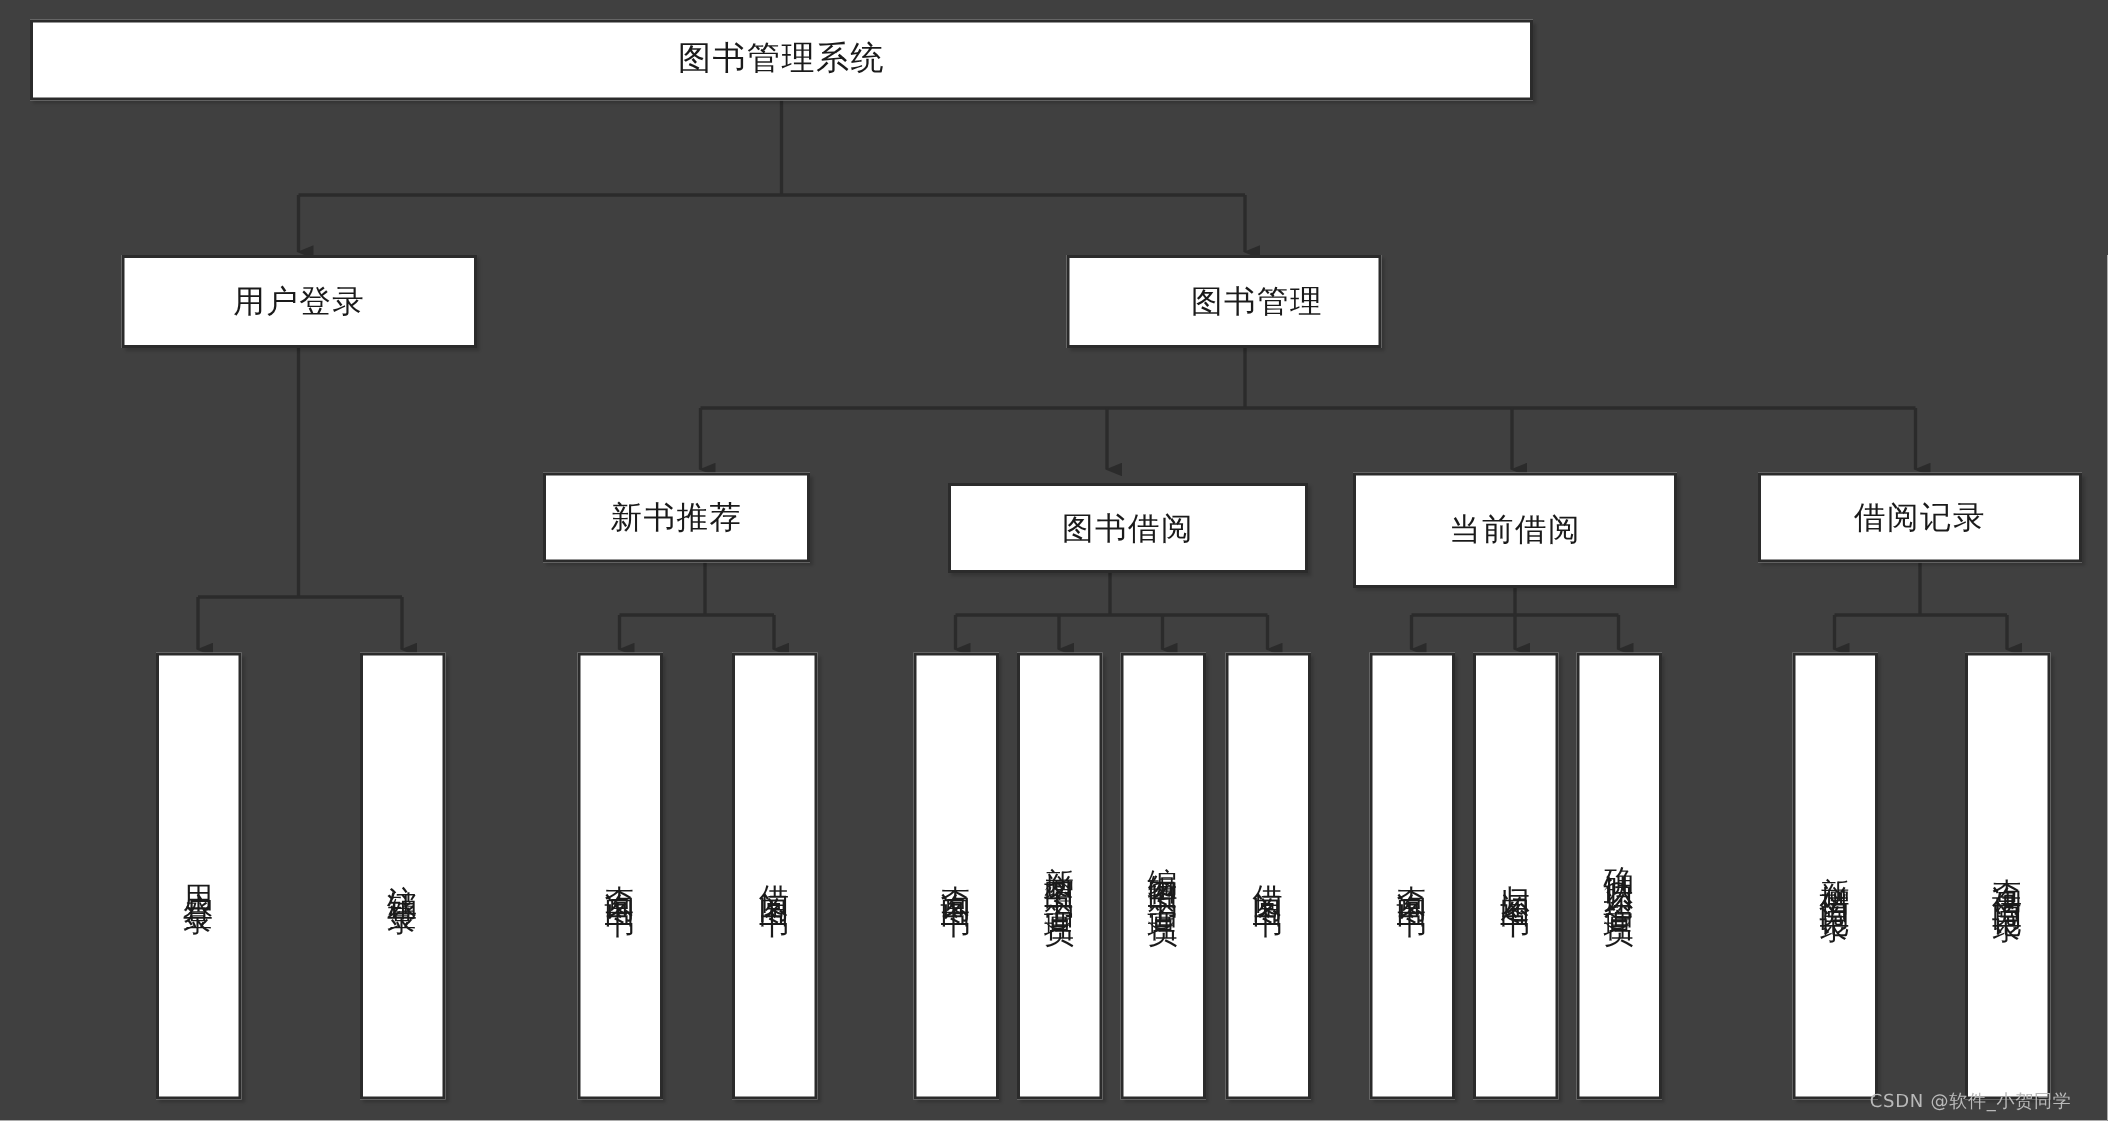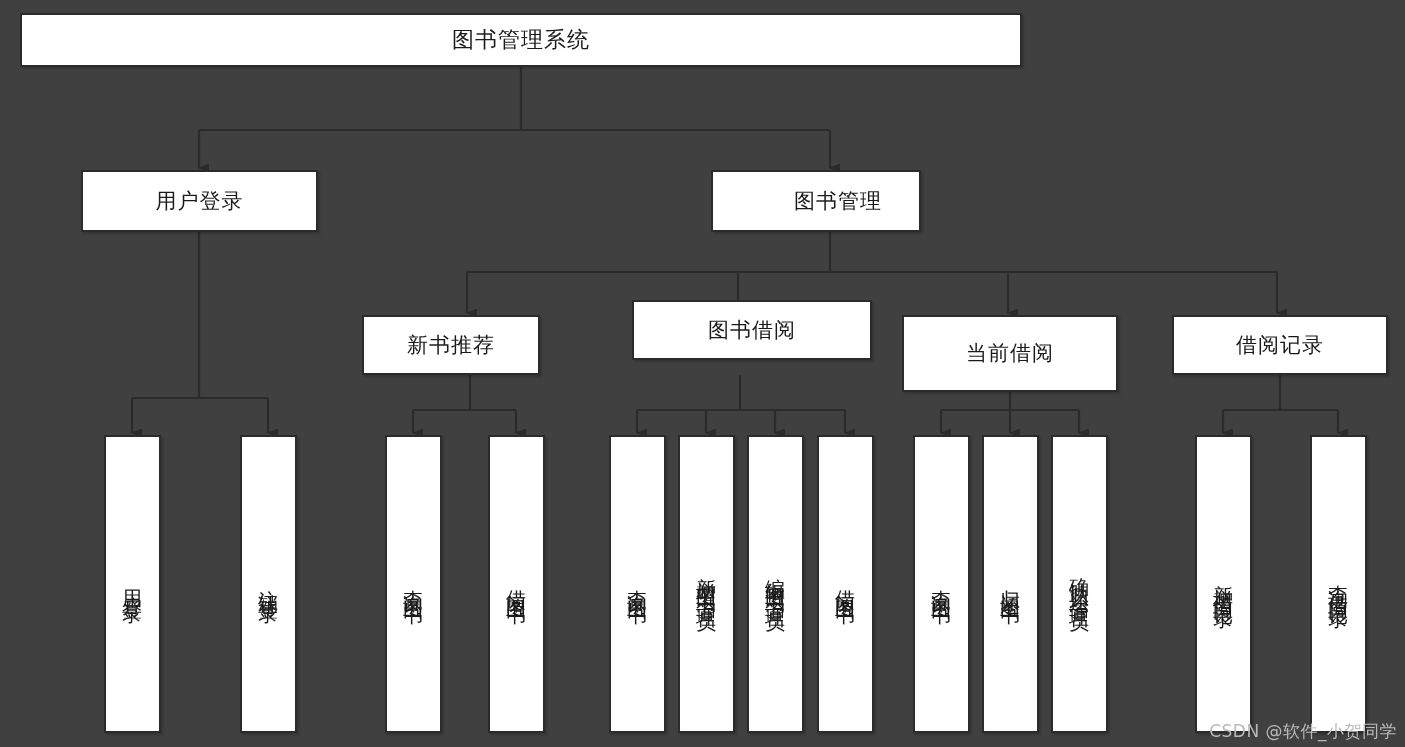--- a/index.html
+++ b/index.html
@@ -59,23 +59,23 @@
     pointer-events: none;
   }
   .edge-line {
     stroke: #2b2b2b;
     stroke-width: 2.2;
     fill: none;
   }
   .arrow-head { fill: #2b2b2b; }
   #watermark {
     position: absolute;
-    right: 8px;
+    right: 24px;
     bottom: 4px;
-    font-size: 17px;
+    font-size: 12px;
     color: #b9b9b9;
     letter-spacing: 0.5px;
     white-space: nowrap;
     font-family: "DejaVu Sans", "Liberation Sans", sans-serif;
   }
 </style>
 </head>
 <body>
 
 <div id="diagram-root">
@@ -135,21 +135,21 @@
   <div class="node" style="left:81px; top:170px; width:237px; height:62px;">
     <span class="node-label">用户登录</span>
   </div>
   <div class="node" style="left:711px; top:170px; width:210px; height:62px;padding-left:44px;">
     <span class="node-label">图书管理</span>
   </div>
 
   <div class="node" style="left:362px; top:315px; width:178px; height:60px;">
     <span class="node-label">新书推荐</span>
   </div>
-  <div class="node" style="left:632px; top:300px; width:240px; height:60px;">
+  <div class="node" style="left:632px; top:322px; width:240px; height:60px;">
     <span class="node-label">图书借阅</span>
   </div>
   <div class="node" style="left:902px; top:315px; width:216px; height:77px;">
     <span class="node-label">当前借阅</span>
   </div>
   <div class="node" style="left:1172px; top:315px; width:216px; height:60px;justify-content:center;">
     <span class="node-label">借阅记录</span>
   </div>
 
   <div class="node leaf" style="left:104px; top:435px; width:57px; height:298px;">

